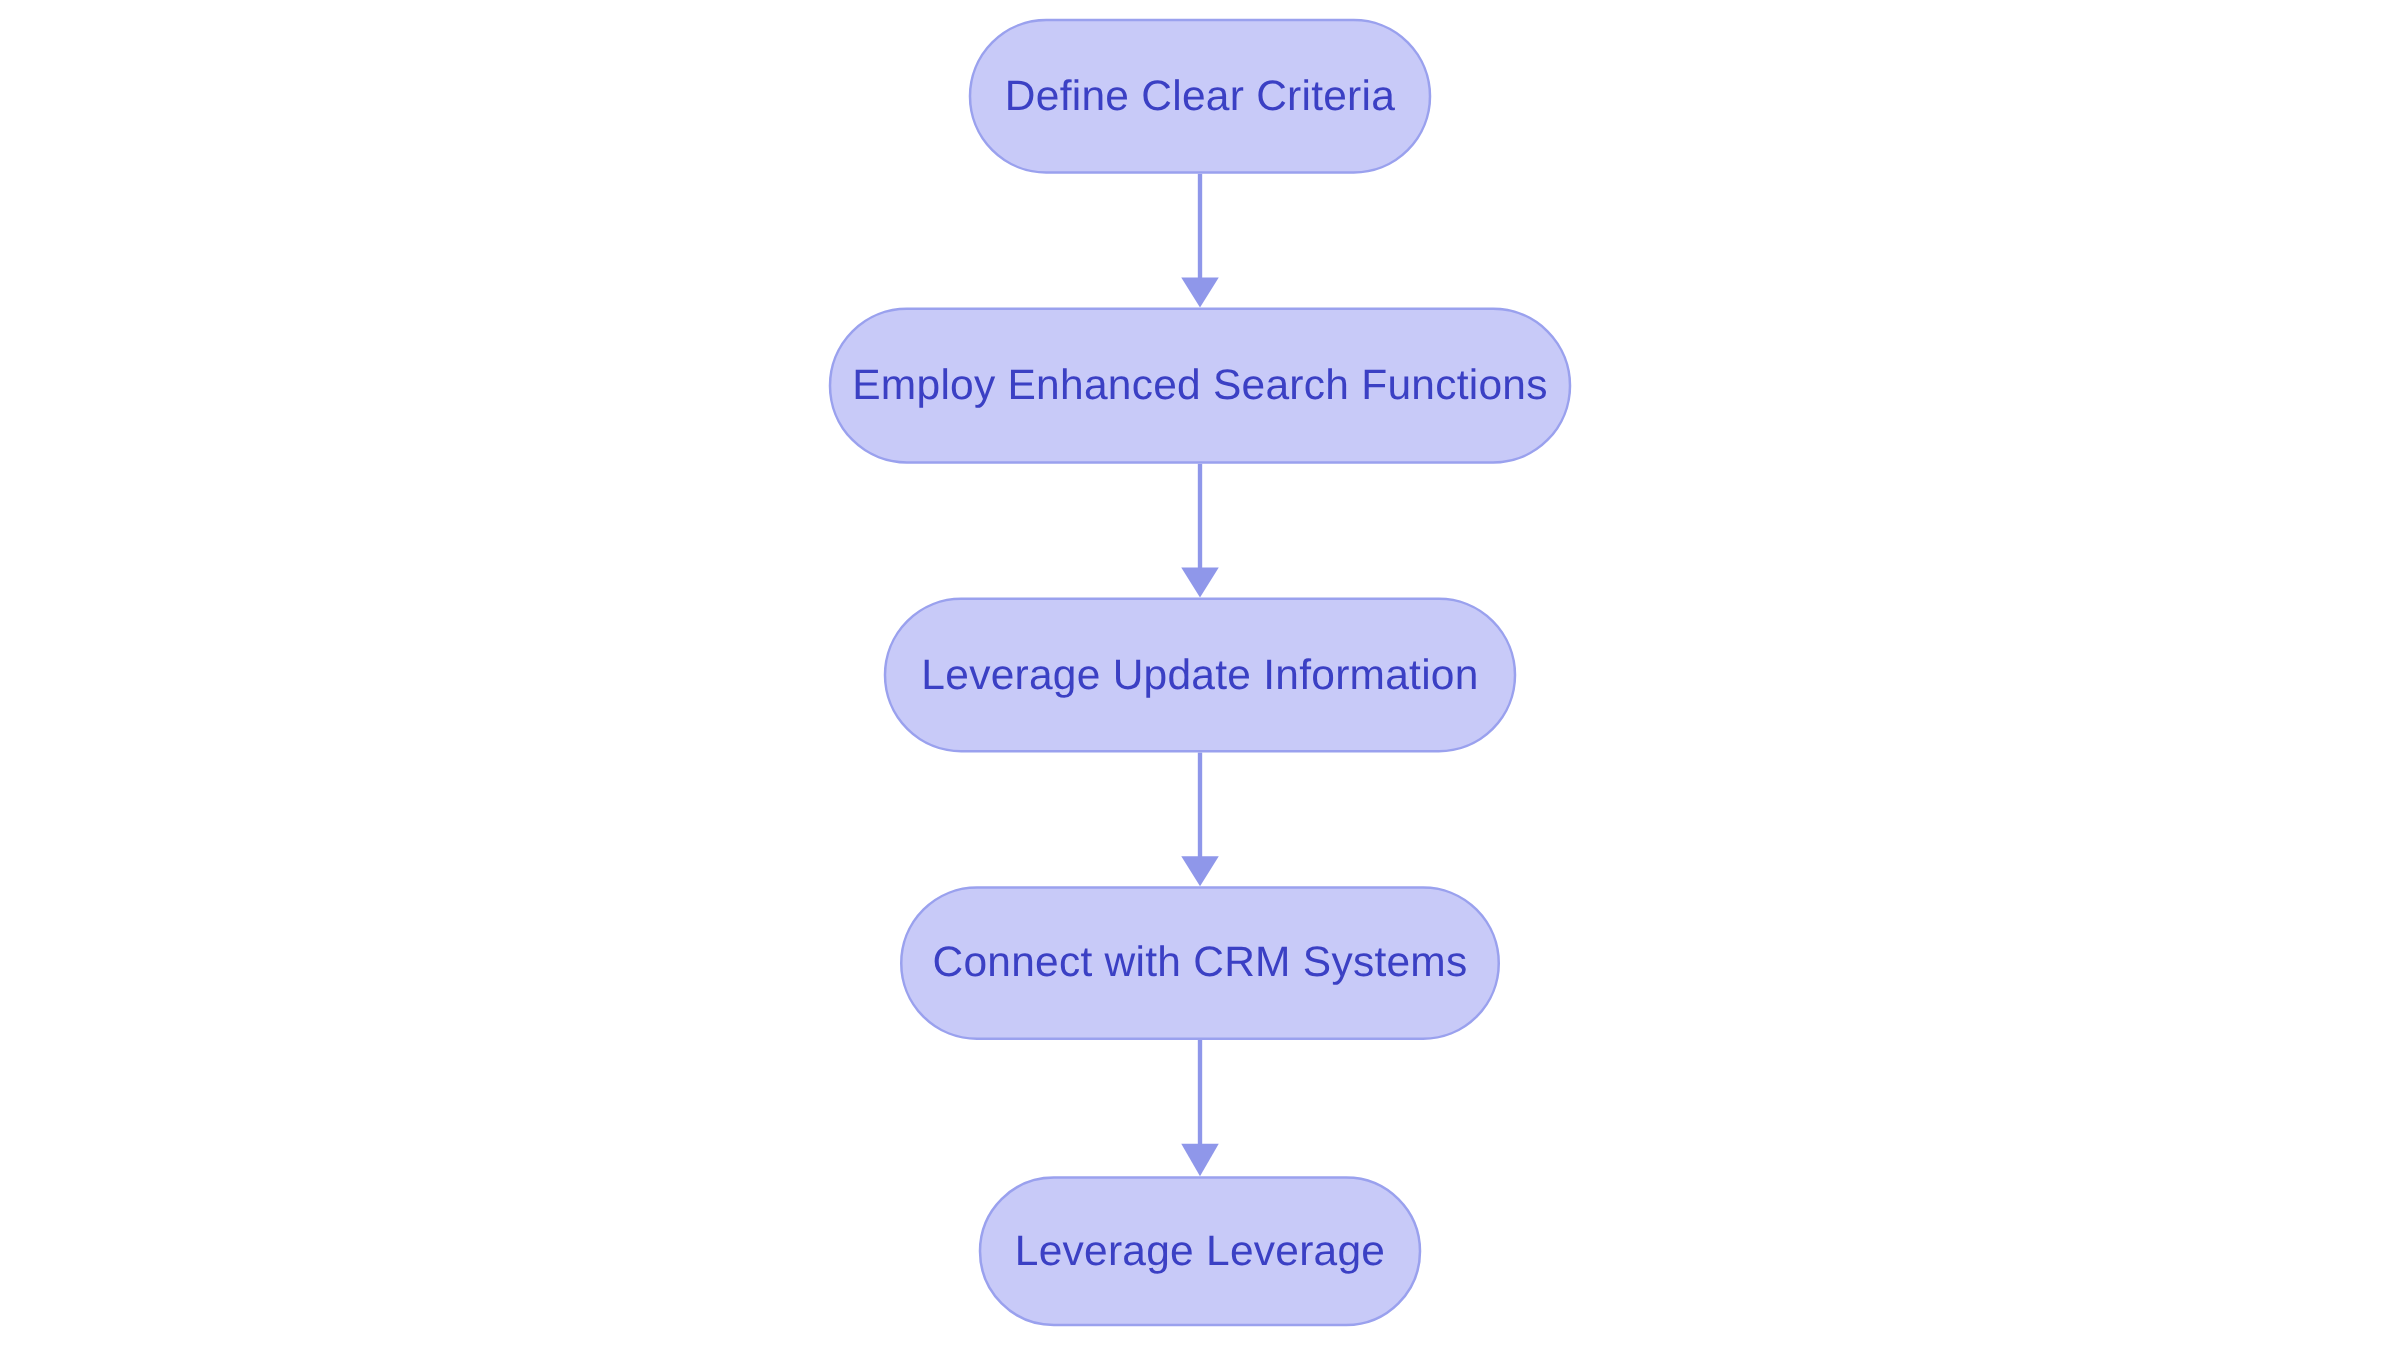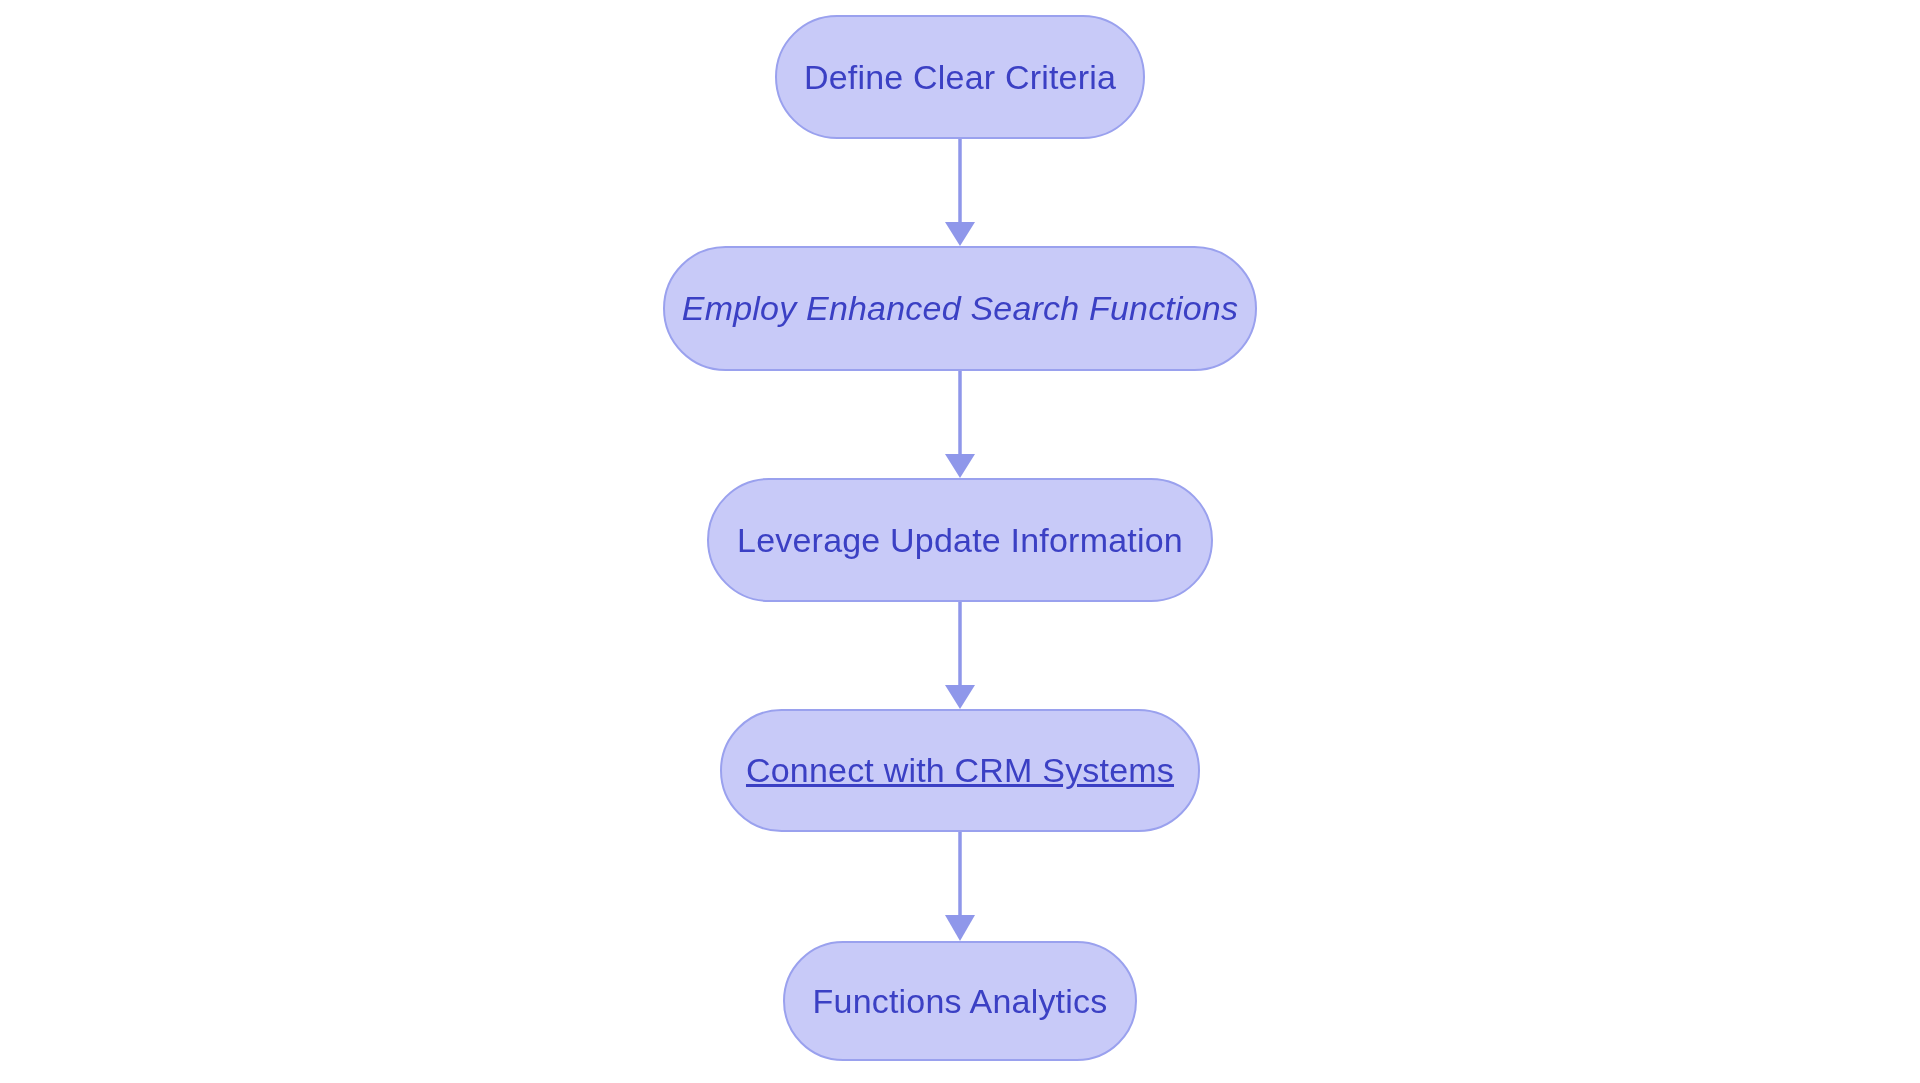--- a/index.html
+++ b/index.html
@@ -41,23 +41,23 @@
     border-radius: 64px;
     display: flex;
     align-items: center;
     justify-content: center;
     color: var(--node-text, #3b40c4);
     font-size: 34px;
     letter-spacing: 0.2px;
     white-space: nowrap;
   }
   .n1 { left: 775px; top: 15px;  width: 370px; height: 124px; }
-  .n2 { left: 663px; top: 246px; width: 594px; height: 125px; font-style: italic; }
+  .n2 { left: 663px; top: 246px; width: 594px; height: 125px; }
   .n3 { left: 707px; top: 478px; width: 506px; height: 124px; }
-  .n4 { left: 720px; top: 709px; width: 480px; height: 123px; text-decoration: underline; }
+  .n4 { left: 720px; top: 709px; width: 480px; height: 123px; }
   .n5 { left: 783px; top: 941px; width: 354px; height: 120px; }
 </style>
 </head>
 <body>
 
 <div class="canvas" style="--background: #ffffff; --node-fill: #c8caf8; --node-border: #9aa1ee; --node-text: #3b40c4; --arrow: #8f97ea;">
 
   <svg class="arrow-layer" viewBox="0 0 1920 1083" xmlns="http://www.w3.org/2000/svg">
     <g>
       <line x1="960" y1="139" x2="960" y2="224"></line>
@@ -87,16 +87,16 @@
 
   <div class="node n3">
     <span>Leverage Update Information</span>
   </div>
 
   <div class="node n4">
     <span>Connect with CRM Systems</span>
   </div>
 
   <div class="node n5">
-    <span>Functions Analytics</span>
+    <span>Leverage Leverage</span>
   </div>
 
 </div>
 
 </body></html>

